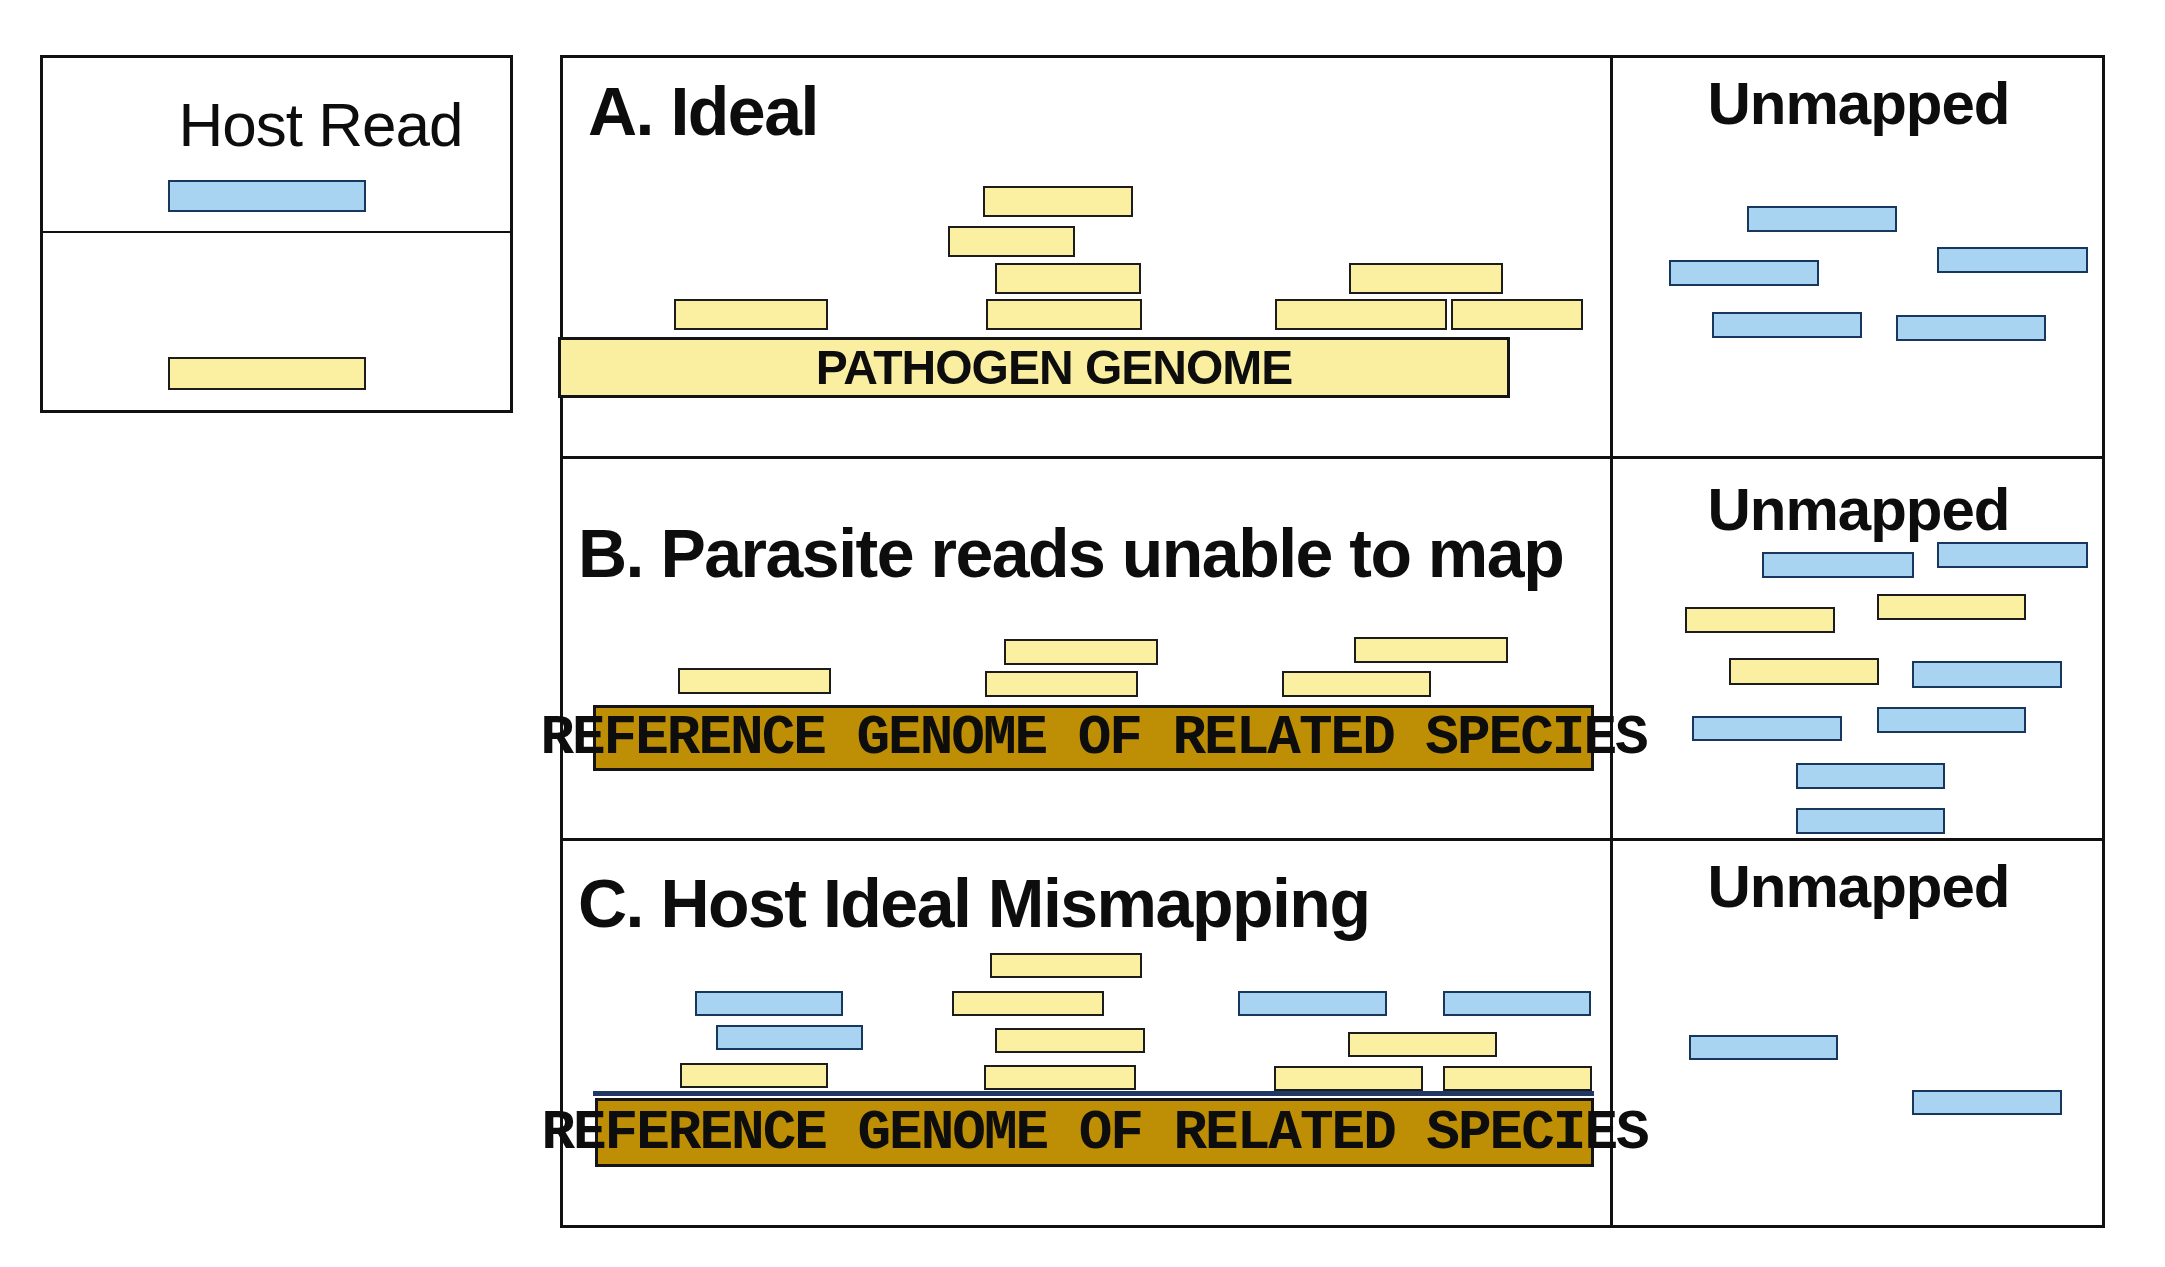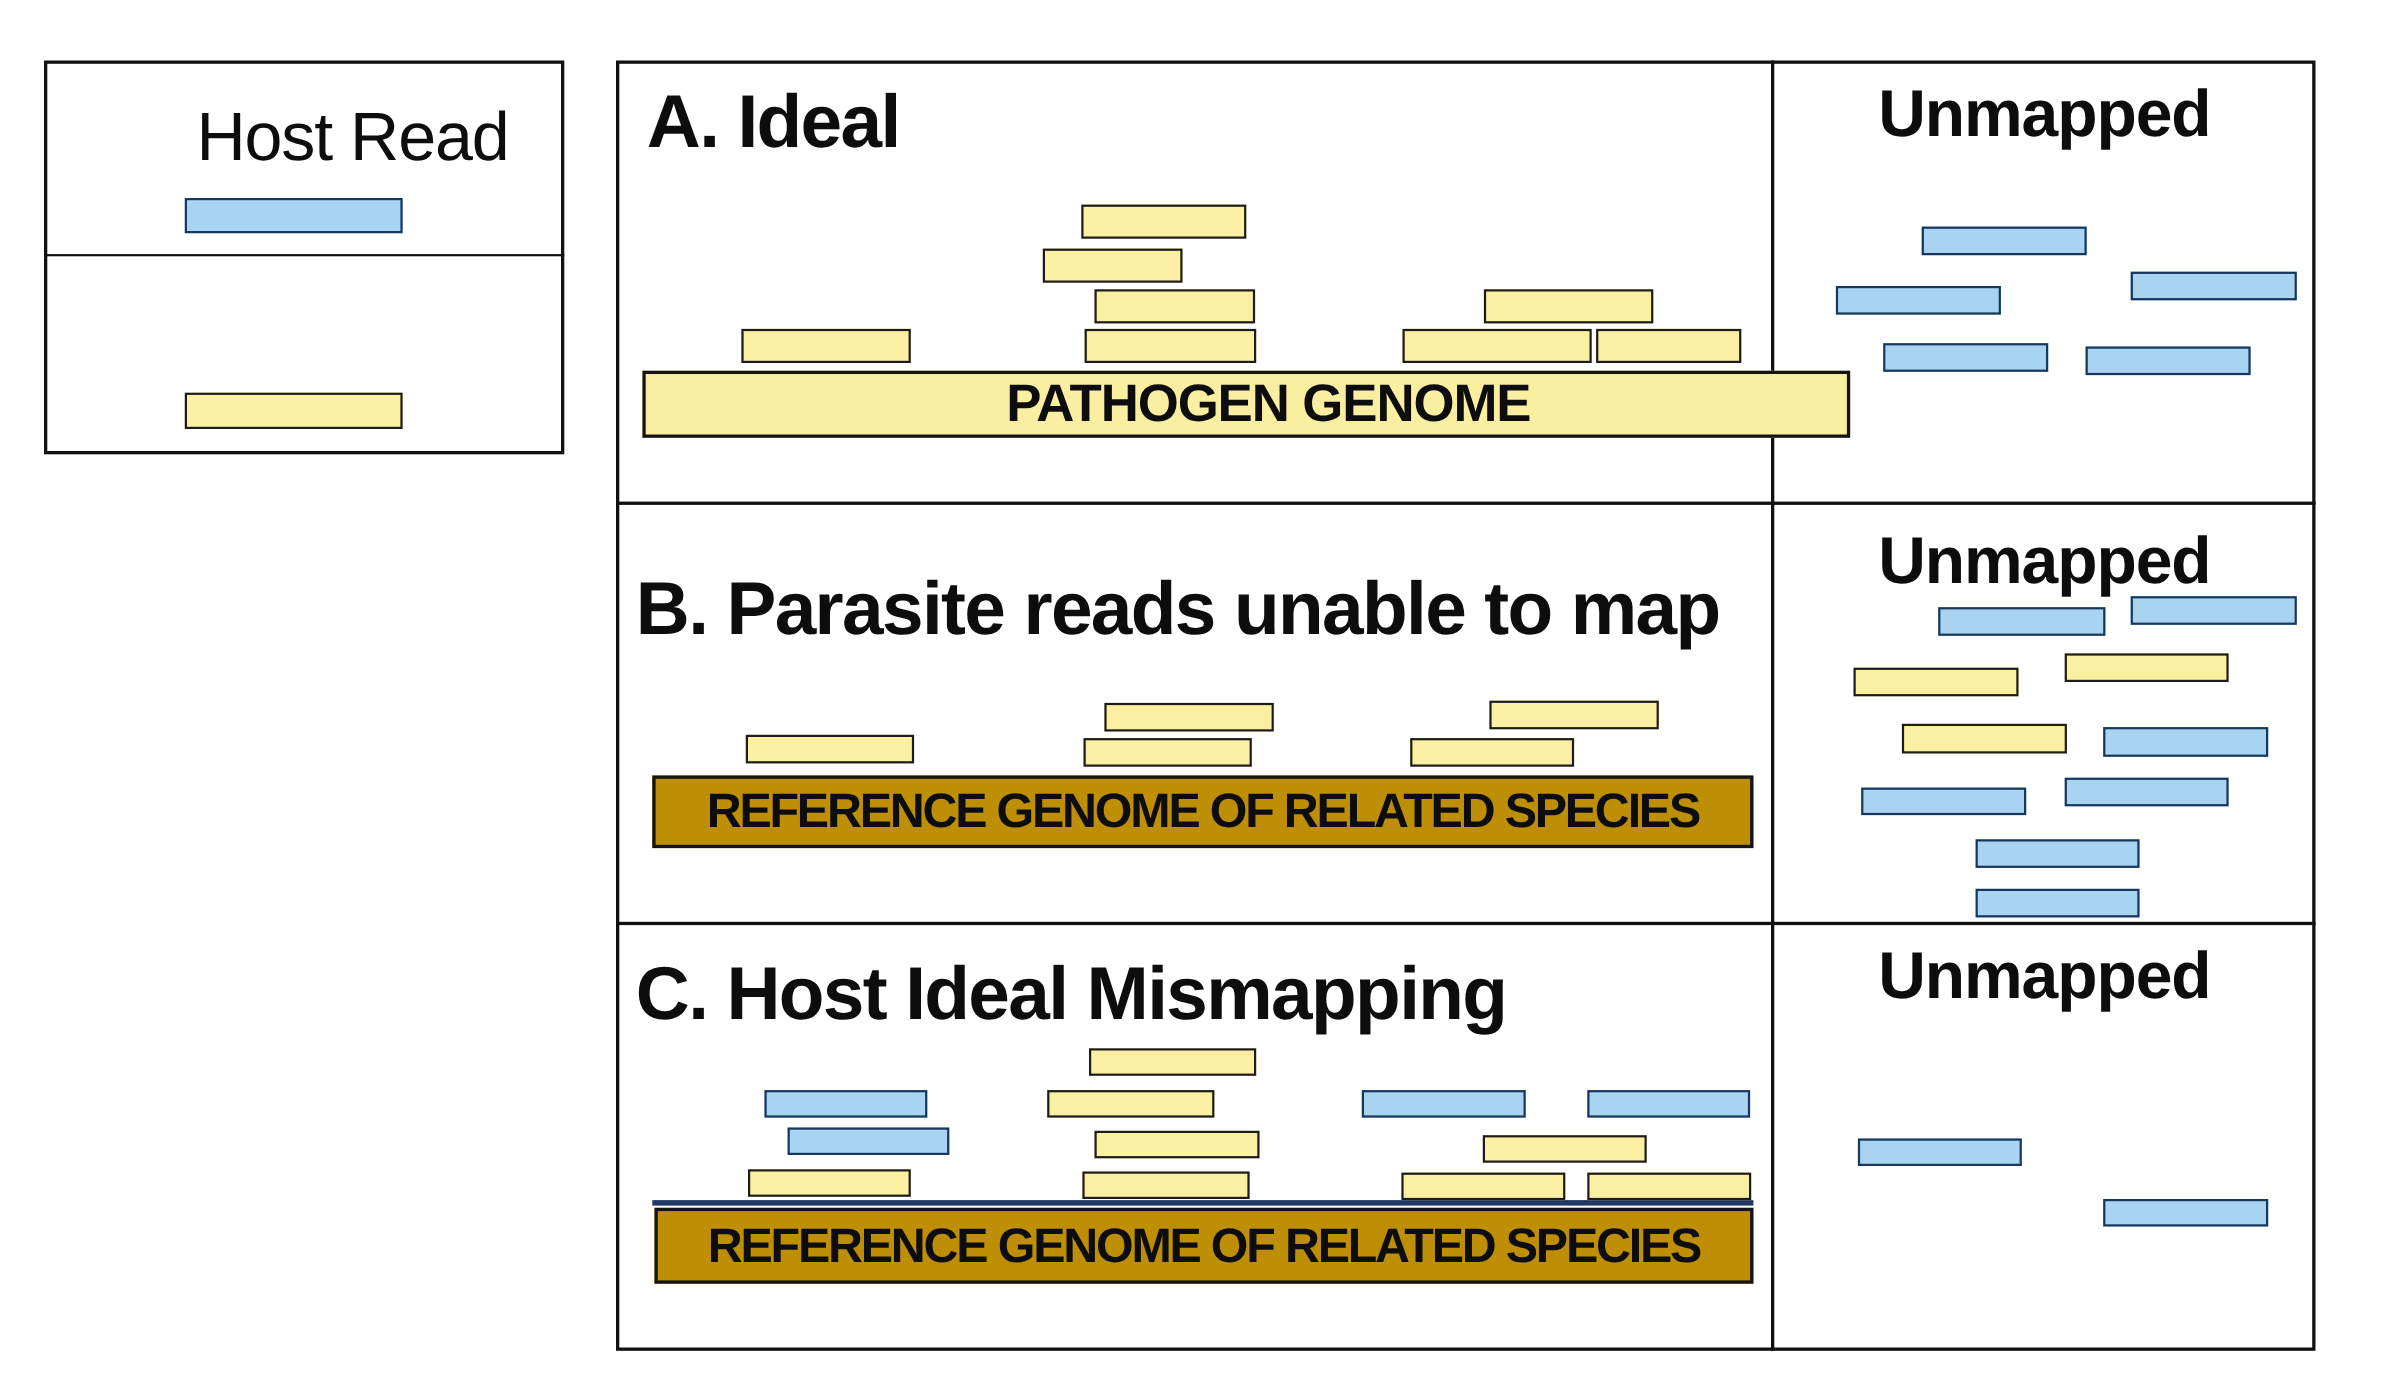--- a/index.html
+++ b/index.html
@@ -15,21 +15,21 @@
   .legend-label{font-size:62px;letter-spacing:-1px;text-align:center;width:561px;line-height:1.05;}
   .swatch{border:2px solid;}
   .swatch.host{background:var(--host-fill);border-color:var(--host-border);}
   .swatch.pathogen{background:var(--pathogen-fill);border-color:var(--pathogen-border);}
   .read{position:absolute;box-sizing:border-box;border:2px solid;}
   .read.host{background:var(--host-fill);border-color:var(--host-border);}
   .read.pathogen{background:var(--pathogen-fill);border-color:var(--pathogen-border);}
   .genome-bar{display:flex;align-items:center;justify-content:center;
               border:3px solid var(--genome-border);font-weight:bold;white-space:nowrap;}
   .genome-bar.pale{background:var(--genome-pale-fill);font-size:48px;letter-spacing:-1px;}
-  .genome-bar.gold{background:var(--genome-gold-fill);font-size:44px;letter-spacing:-2px;}
+  .genome-bar.gold{background:var(--genome-gold-fill);font-size:56px;letter-spacing:-2px;font-family:Liberation Mono, monospace;}
   .topline{background:var(--line);}
 </style>
 </head>
 <body>
 
 <div id="stage">
 
   <div class="abs box" style="left:40px;top:55px;width:473px;height:358px;"></div>
   <div class="abs hline" style="left:40px;top:231px;width:473px;height:2px;"></div>
   <div class="abs legend-label" style="left:40px;top:92px;">Host Read</div>
@@ -42,21 +42,21 @@
   <div class="abs hline" style="left:560px;top:838px;width:1545px;"></div>
 
   <div class="abs panel-title" style="left:588px;top:76px;">A. Ideal</div>
   <div class="abs panel-title" style="left:578px;top:518px;">B. Parasite reads unable to map</div>
   <div class="abs panel-title" style="left:578px;top:868px;">C. Host Ideal Mismapping</div>
 
   <div class="abs unmapped-title" style="left:1612px;top:72px;">Unmapped</div>
   <div class="abs unmapped-title" style="left:1612px;top:478px;">Unmapped</div>
   <div class="abs unmapped-title" style="left:1612px;top:855px;">Unmapped</div>
 
-  <div class="abs genome-bar pale" style="left:584px;top:337px;width:1098px;height:61px;padding-left:40px;">
+  <div class="abs genome-bar pale" style="left:558px;top:337px;width:952px;height:61px;padding-left:40px;">
     <span>PATHOGEN GENOME</span>
   </div>
   <div class="abs genome-bar gold" style="left:593px;top:705px;width:1001px;height:66px;">
     <span>REFERENCE GENOME OF RELATED SPECIES</span>
   </div>
   <div class="abs topline" style="left:593px;top:1091px;width:1001px;height:5px;"></div>
   <div class="abs genome-bar gold" style="left:595px;top:1098px;width:999px;height:69px;">
     <span>REFERENCE GENOME OF RELATED SPECIES</span>
   </div>
 

